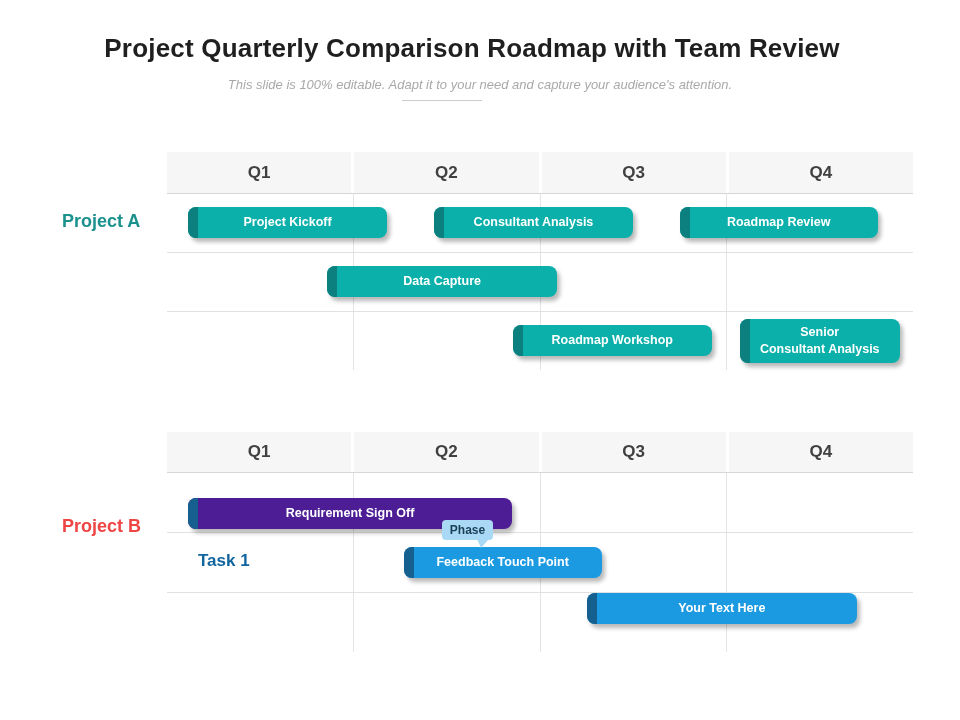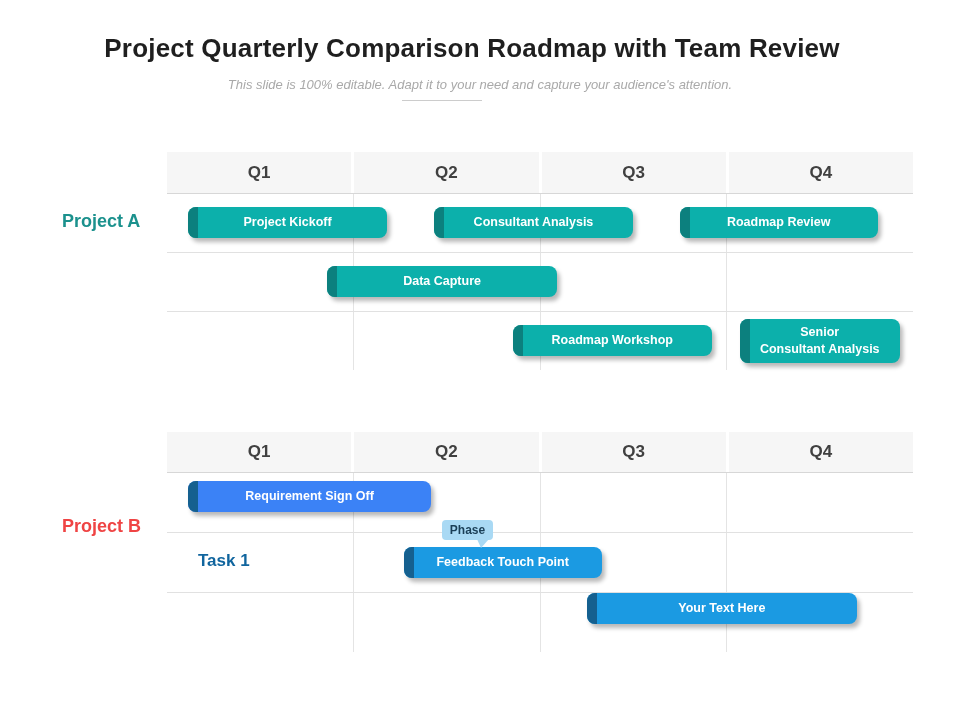--- a/index.html
+++ b/index.html
@@ -109,21 +109,21 @@
           <div class="qcell">Q3</div>
           <div class="qcell">Q4</div>
         </div>
         <div class="vline" style="left: 186px; top: 40px; height: 180px;"></div>
         <div class="vline" style="left: 372.5px; top: 40px; height: 180px;"></div>
         <div class="vline" style="left: 559px; top: 40px; height: 180px;"></div>
         <div class="hline under-header" style="top: 40px;"></div>
         <div class="hline" style="top: 100px;"></div>
         <div class="hline" style="top: 160px;"></div>
         <div class="row" style="top: 40px; height: 60px;">
-          <div class="bar" style="left: 21.0745px; width: 243px; height: 31px; top: 9px; background: #3b82f6;">
+          <div class="bar" style="left: 21.0745px; width: 324px; height: 31px; top: 26px; background: #4c1d95;">
             <div class="bar-cap" style="background: rgb(21, 96, 143);"></div>
             <div class="bar-text">Requirement Sign Off</div>
           </div>
         </div>
         <div class="row" style="top: 100px; height: 60px;">
           <div class="row-label" style="left: 31px; top: 19px; color: rgb(16, 101, 158);">Task 1</div>
           <div class="bar" style="left: 236.855px; width: 197.69px; height: 31px; top: 14.5px; background: rgb(27, 154, 226);">
             <div class="bar-cap" style="background: rgb(21, 96, 143);"></div>
             <div class="bar-text">Feedback Touch Point</div>
             <div class="callout">Phase</div>

